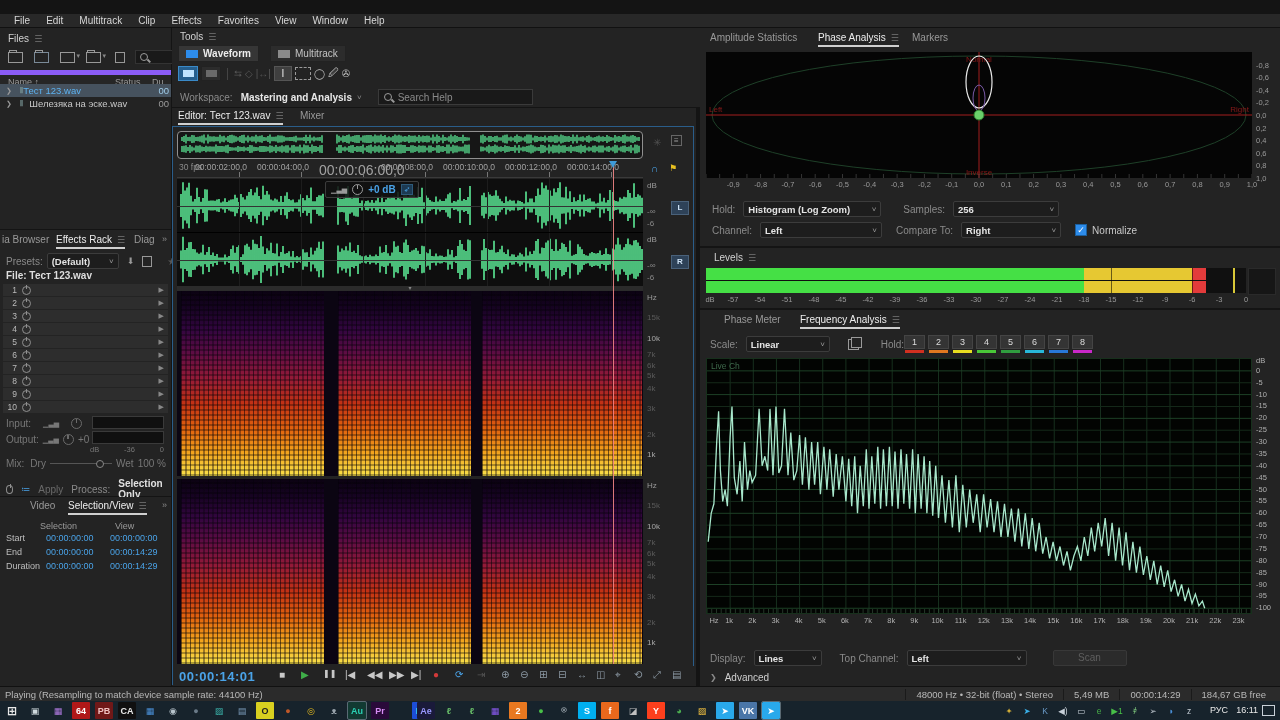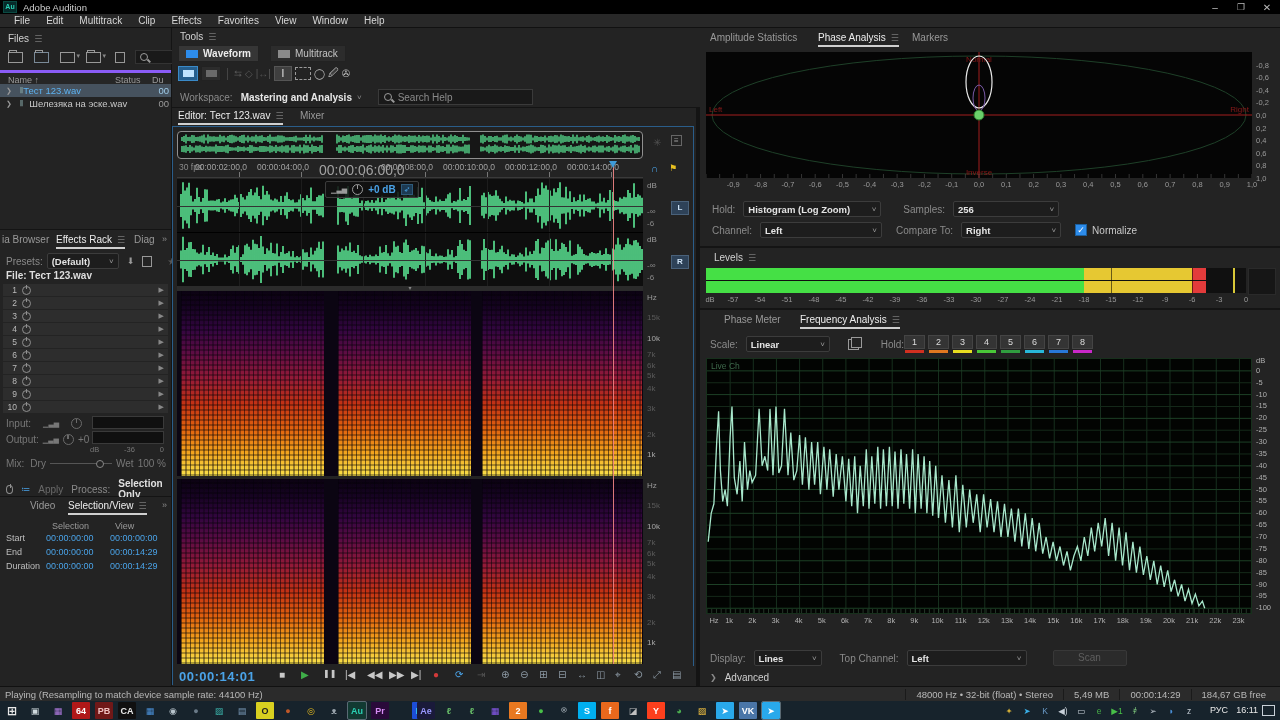--- a/index.html
+++ b/index.html
@@ -39,28 +39,20 @@
   .tbicon{position:absolute;top:1px;width:18px;height:17px;display:flex;align-items:center;justify-content:center;
           font-size:9px;font-weight:bold;border-radius:1px;}
   .statusitem{border-left:1px solid #1a1a1a;padding:0 10px;white-space:nowrap;}
   .trbtn{position:absolute;top:3px;font-size:10px;cursor:default;}
 </style>
 </head>
 <body>
 
 <div id="app">
 
-  <div class="abs" style="left:0;top:0;width:1280px;height:14px;background:#000;display:flex;align-items:center;">
-    <span style="display:inline-block;margin-left:3px;width:12px;height:10px;background:#072a2a;color:#2ad0b4;font-size:7px;font-weight:bold;text-align:center;line-height:10px;border:1px solid #0a4a42;">Au</span>
-    <span style="margin-left:6px;color:#d0d0d0;font-size:9.5px;">Adobe Audition</span>
-    <span style="flex:1"></span>
-    <span style="color:#bbb;width:26px;text-align:center;font-size:10px;">–</span>
-    <span style="color:#bbb;width:26px;text-align:center;font-size:9px;">❐</span>
-    <span style="color:#bbb;width:26px;text-align:center;font-size:10px;">✕</span>
-  </div>
 
   <div id="menubar" style="position:absolute;left:0;top:14px;width:1280px;height:14px;background:#282828;display:flex;align-items:center;padding-left:6px;border-bottom:1px solid #111;box-sizing:border-box;">
       <span style="padding: 0px 8px; color: rgb(214, 214, 214); font-size: 10px;">File</span>
       <span style="padding: 0px 8px; color: rgb(214, 214, 214); font-size: 10px;">Edit</span>
       <span style="padding: 0px 8px; color: rgb(214, 214, 214); font-size: 10px;">Multitrack</span>
       <span style="padding: 0px 8px; color: rgb(214, 214, 214); font-size: 10px;">Clip</span>
       <span style="padding: 0px 8px; color: rgb(214, 214, 214); font-size: 10px;">Effects</span>
       <span style="padding: 0px 8px; color: rgb(214, 214, 214); font-size: 10px;">Favorites</span>
       <span style="padding: 0px 8px; color: rgb(214, 214, 214); font-size: 10px;">View</span>
       <span style="padding: 0px 8px; color: rgb(214, 214, 214); font-size: 10px;">Window</span>
@@ -75,21 +67,21 @@
     <div style="position:absolute;left:8px;top:22px;display:flex;align-items:center;gap:4px;">
       <span class="fi fold"></span>
       <span class="fi fold" style="border-color:#7a8a98;"></span>
       <span class="fi dot"></span>
       <span class="fi fold dot" style="margin-right:10px;"></span>
       <span class="fi trash" style="margin-right:6px;"></span>
       <span style="display:inline-flex;align-items:center;width:58px;height:12px;background:#191919;border:1px solid #333;padding-left:4px;">
           <span class="mag"></span>
         </span>
     </div>
-    <div style="position:absolute;left:0;top:42px;width:171px;height:13px;background:#262626;border-top:3px solid #8b5cf6;border-bottom:1px solid #1a1a1a;font-size:9px;color:#9a9a9a;">
+    <div style="position:absolute;left:0;top:42px;width:171px;height:13px;background:#262626;border-top:5px solid #8b5cf6;border-bottom:1px solid #1a1a1a;font-size:9px;color:#9a9a9a;">
       <span style="position:absolute;left:8px;top:2px;"><span>Name</span> ↑</span>
       <span style="position:absolute;left:115px;top:2px;">Status</span>
       <span style="position:absolute;left:152px;top:2px;">Du</span>
     </div>
     <div id="file-rows" style="position:absolute;left:0;top:56px;width:171px;">
         <div class="filerow" style="top: 0px; background: rgb(70, 82, 94);">
           <span style="color:#999;font-size:7px;margin-left:6px;">❯</span>
           <span style="color:#8aa;margin-left:8px;font-size:8px;">⫴</span>
           <span style="color:#5db2f0;">Тест 123.wav</span>
           <span style="position:absolute;right:2px;color:#9fcbe8;">00</span>
@@ -220,21 +212,21 @@
     </div>
   </div>
 
   <div class="panel" style="left:0;top:497px;width:171px;height:189px;">
     <div style="position:absolute;left:0;top:3px;width:171px;">
       <span class="tab" style="position:absolute;left:30px;">Video</span>
       <span class="tab on" style="position:absolute;left:68px;"><span>Selection/View</span><span class="menuicn">☰</span><span class="ul"></span></span>
       <span class="dim" style="position:absolute;right:4px;font-size:9px;">»</span>
     </div>
     <div style="position:absolute;left:0;top:24px;font-size:9px;color:#9a9a9a;">
-      <span style="position:absolute;left:52px;">Selection</span>
+      <span style="position:absolute;left:40px;">Selection</span>
       <span style="position:absolute;left:115px;">View</span>
     </div>
     <div id="sv-rows"></div>
   <div style="position: absolute; left: 0px; top: 36px; width: 171px; font-size: 9px;">
         <span style="position:absolute;left:6px;color:#bdbdbd;">Start</span>
         <span style="position:absolute;left:46px;color:#4aa3e8;">00:00:00:00</span>
         <span style="position:absolute;left:110px;color:#4aa3e8;">00:00:00:00</span>
       </div>
       <div style="position: absolute; left: 0px; top: 50px; width: 171px; font-size: 9px;">
         <span style="position:absolute;left:6px;color:#bdbdbd;">End</span>

